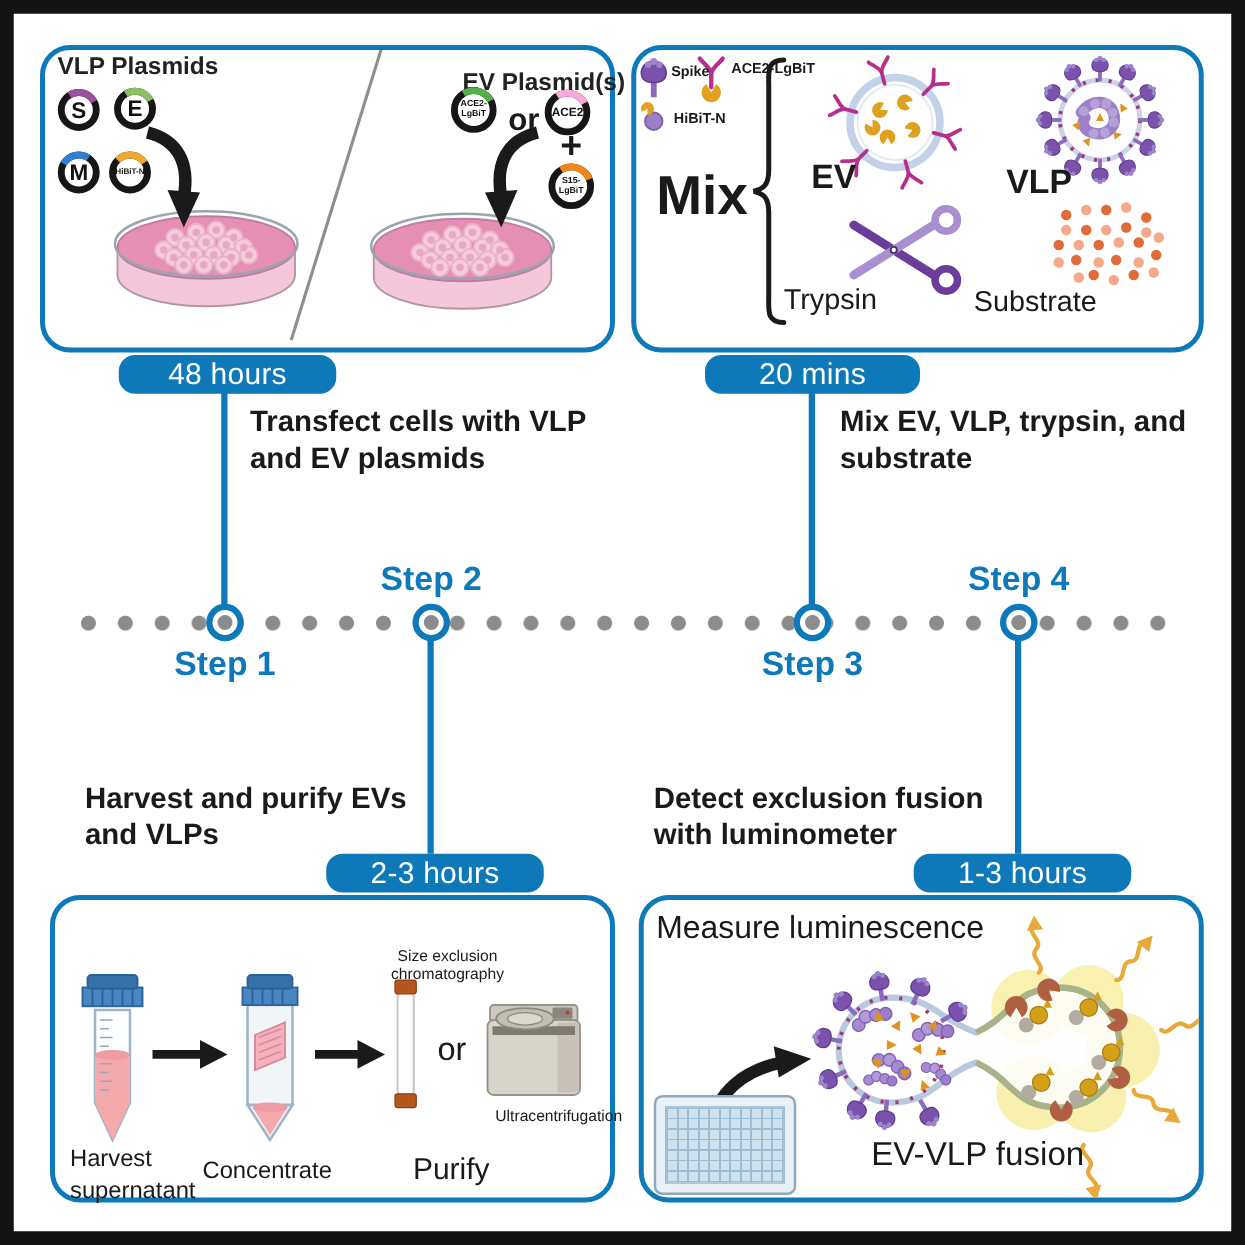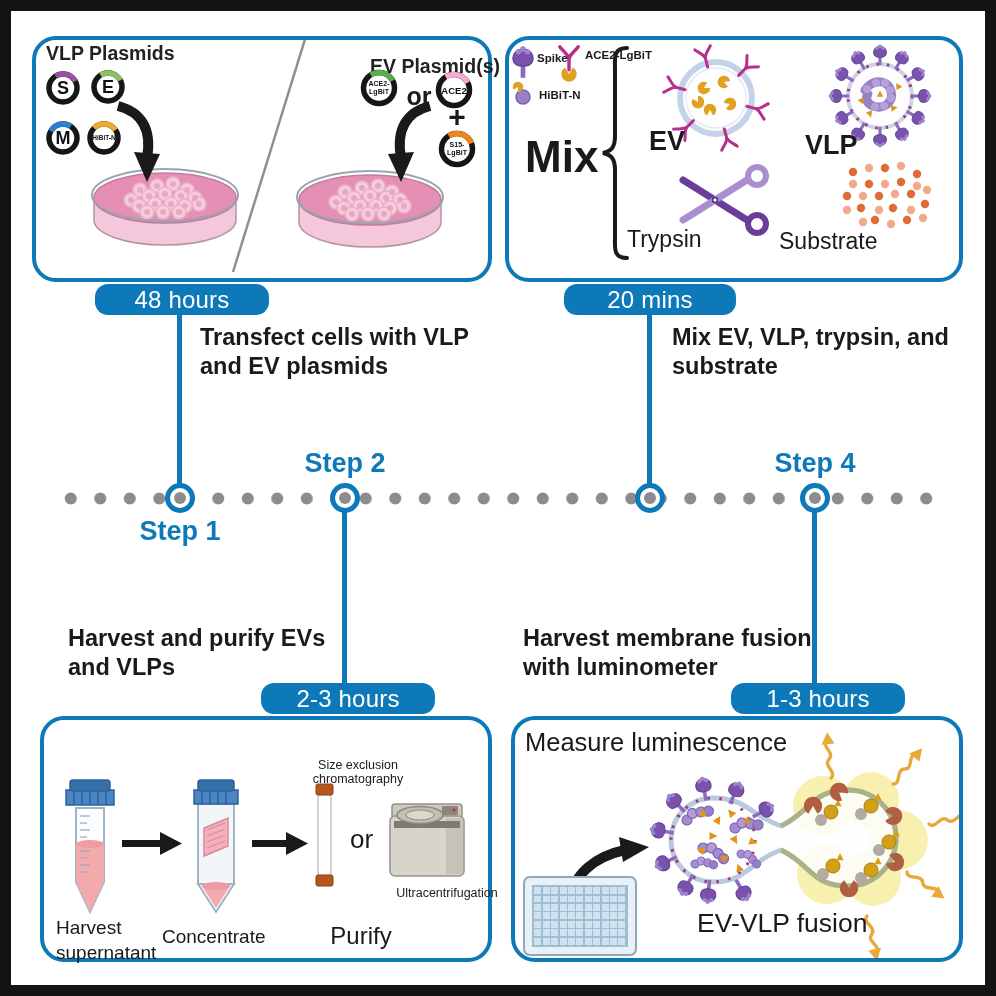--- a/index.html
+++ b/index.html
@@ -336,41 +336,42 @@
   </div>
 
   <div class="badge" style="left:95px;top:284px;width:174px">48 hours</div>
   <div class="badge" style="left:564px;top:284px;width:172px">20 mins</div>
   <div class="badge" style="left:261px;top:683px;width:174px">2-3 hours</div>
   <div class="badge" style="left:731px;top:683px;width:174px">1-3 hours</div>
 
   <div class="desc" style="left:672px;top:323px;width:300px">Mix EV, VLP, trypsin, and substrate</div>
   <div class="desc" style="left:200px;top:323px;width:315px">Transfect cells with VLP and EV plasmids</div>
   <div class="desc" style="left:68px;top:624px;width:300px">Harvest and purify EVs and VLPs</div>
-  <div class="desc" style="left:523px;top:624px;width:310px">Harvest membrane fusion with luminometer</div>
+  <div class="desc" style="left:523px;top:624px;width:310px">Detect exclusion fusion with luminometer</div>
 
   <div class="connector" style="left:177px;top:314px;height:172px"></div>
   <div class="connector" style="left:647px;top:314px;height:172px"></div>
   <div class="connector" style="left:342px;top:512px;height:171px"></div>
   <div class="connector" style="left:812px;top:512px;height:171px"></div>
   <div class="dots"></div>
   <div class="ring" style="left:165px;top:483px">
       <div class="gdot"></div>
     </div>
   <div class="ring" style="left:330px;top:483px">
       <div class="gdot"></div>
     </div>
   <div class="ring" style="left:635px;top:483px">
       <div class="gdot"></div>
     </div>
   <div class="ring" style="left:800px;top:483px">
       <div class="gdot"></div>
     </div>
   <div class="step-label" style="left:115px;top:516px">Step 1</div>
   <div class="step-label" style="left:280px;top:448px">Step 2</div>
+  <div class="step-label" style="left:585px;top:516px">Step 3</div>
   <div class="step-label" style="left:750px;top:448px">Step 4</div>
 
   <div class="panel" style="left:40px;top:716px;width:452px;height:246px">
     <svg class="panel-art" viewBox="0 0 444 238">
 
       <g transform="translate(10,58)">
         <path d="M22,30 L22,104 L36,134 L50,104 L50,30 Z" fill="#fbfdfe" stroke="#9fb4c4" stroke-width="2"></path>
         <path d="M22,66 L50,66 L50,104 L36,134 L22,104 Z" fill="#f4a9ad"></path>
         <ellipse cx="36" cy="66" rx="14" ry="4" fill="#ee9ba3"></ellipse>
         <g stroke="#97a8b8" stroke-width="1.2">

